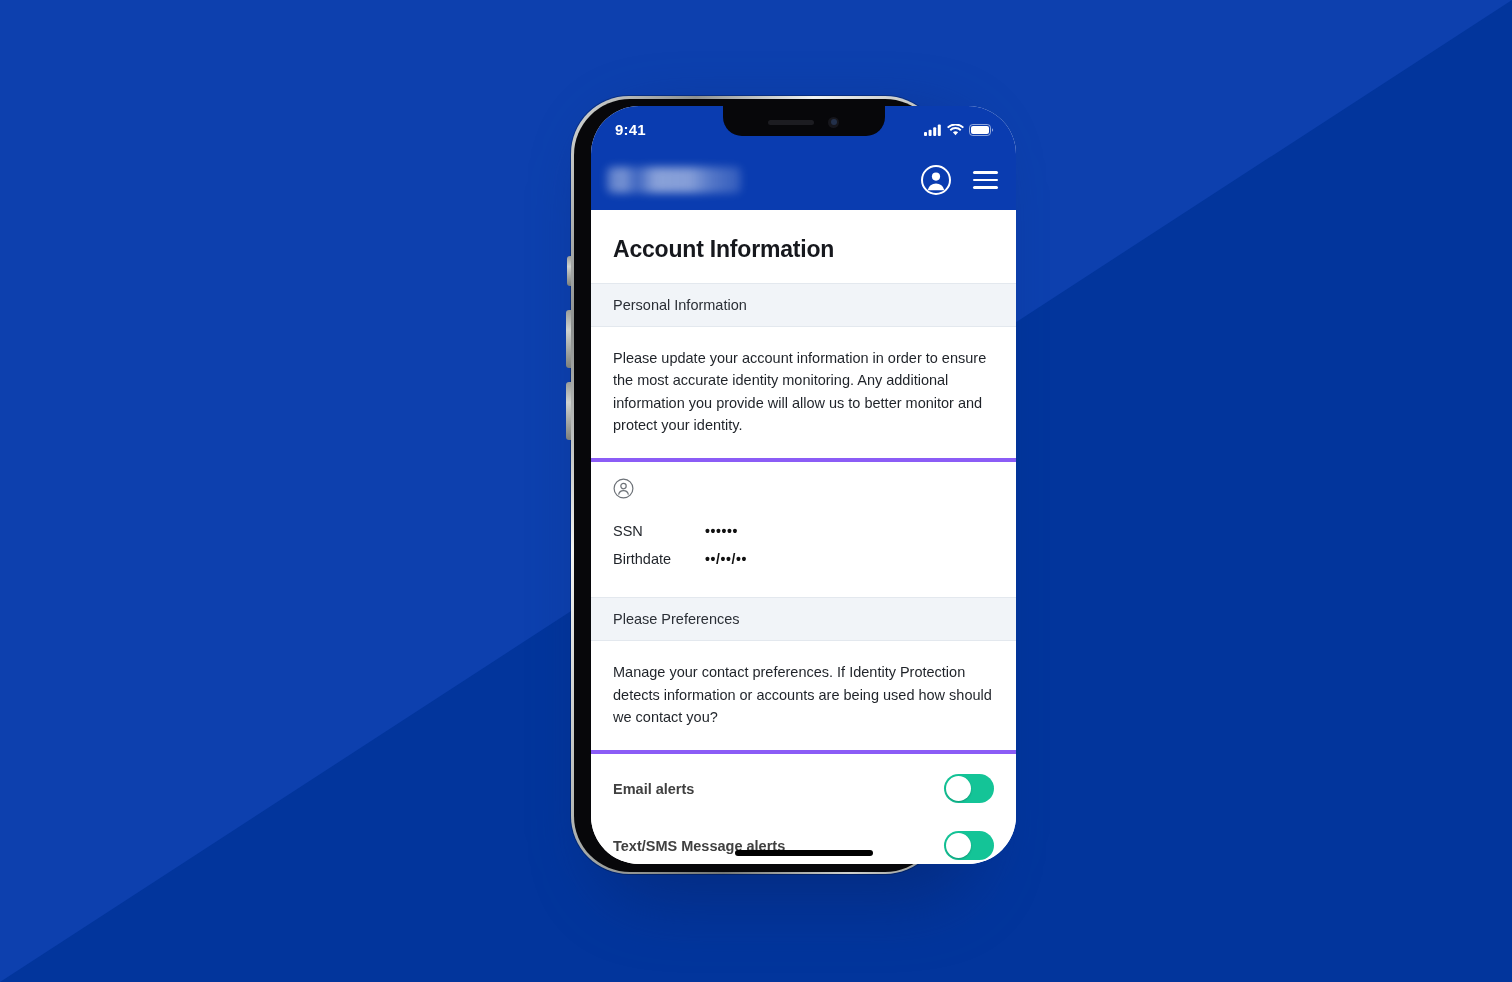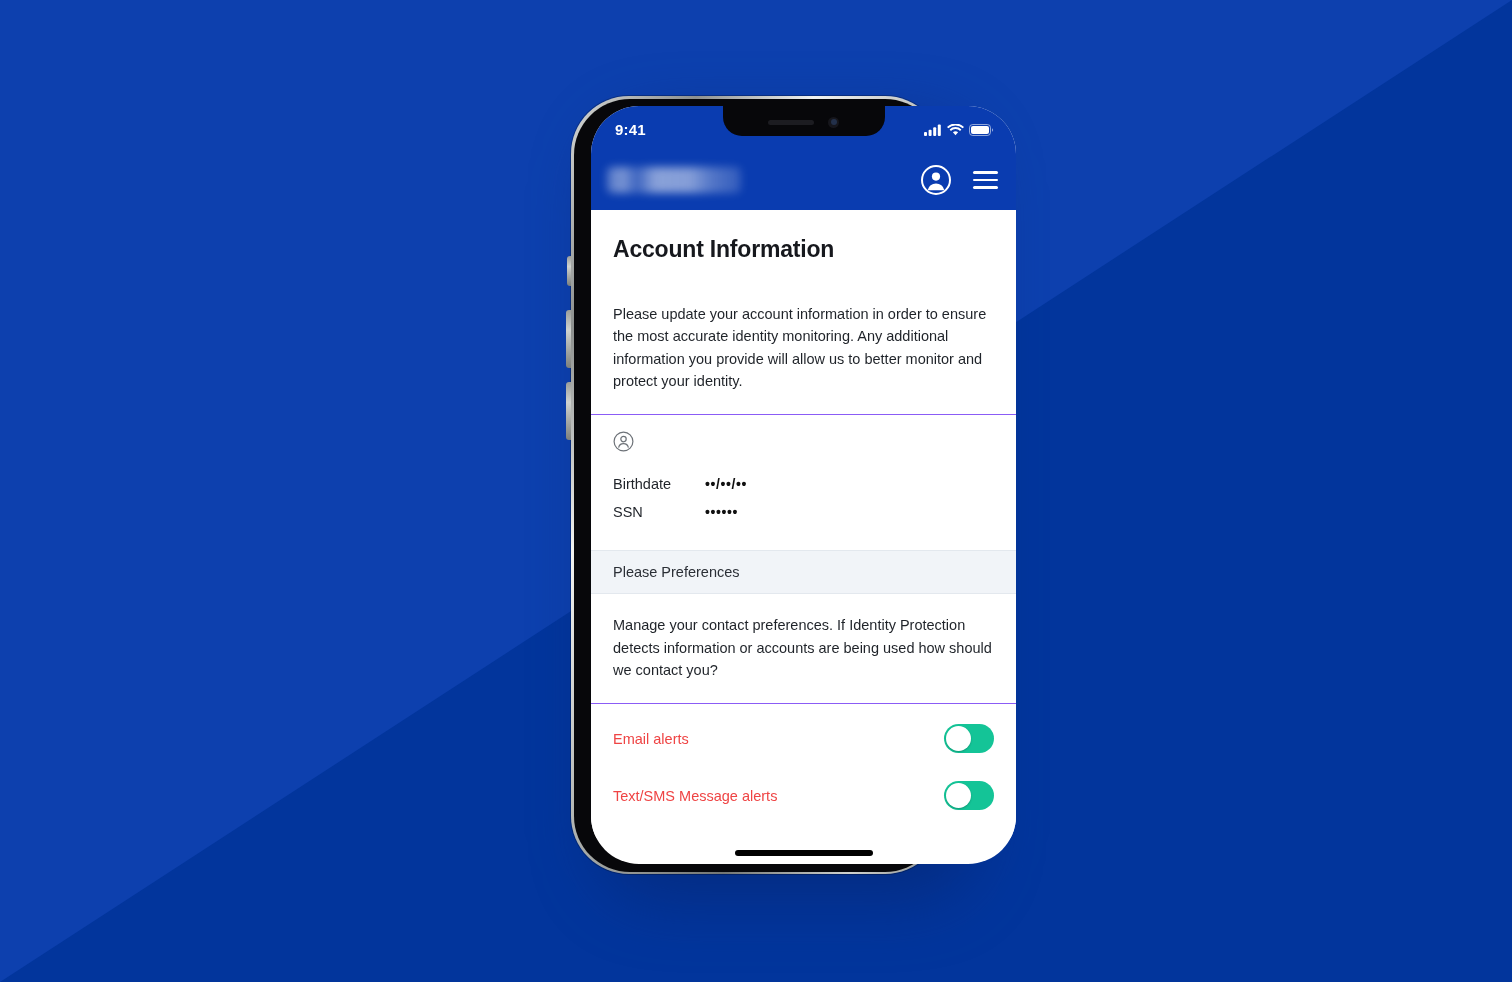--- a/index.html
+++ b/index.html
@@ -215,21 +215,21 @@
     border-top: 1px solid #e3e8ee;
     border-bottom: 1px solid #e3e8ee;
     padding: 13px 22px;
     font-size: 14.5px;
     color: #2b2f36;
   }
 
   .section-body {
     background: #fff;
     padding: 20px 22px 22px;
-    border-bottom: 1px solid #8b5cf6;
+    border-bottom: 4px solid #8b5cf6;
   }
   .section-body p {
     font-size: 14.5px;
     line-height: 1.54;
     color: #1f2329;
   }
 
   
   #personal-fields {
     background: #fff;
@@ -256,22 +256,22 @@
   
   #toggle-list { background: #fff; padding: 6px 22px 14px; }
   .toggle-row {
     display: flex;
     align-items: center;
     justify-content: space-between;
     padding: 14px 0;
   }
   .toggle-label {
     font-size: 14.5px;
-    font-weight: 400;
-    color: #ef4444;
+    font-weight: 700;
+    color: #404040;
   }
   .switch {
     width: 50px;
     height: 29px;
     border-radius: 16px;
     background: #14c497;
     position: relative;
     cursor: pointer;
     flex: none;
   }
@@ -358,42 +358,43 @@
         <div id="hamburger-icon">
           <span></span>
           <span></span>
           <span></span>
         </div>
       </div>
     </div>
 
     <div id="page-title">Account Information</div>
 
+    <div class="section-head">Personal Information</div>
 
     <div class="section-body">
       <p>Please update your account information in order to ensure the most accurate identity monitoring. Any additional information you provide will allow us to better monitor and protect your identity.</p>
     </div>
 
     <div id="personal-fields">
       <div id="person-icon">
         <svg width="21" height="21" viewBox="0 0 21 21">
           <circle cx="10.5" cy="10.5" r="9.4" fill="none" stroke="#6d7278" stroke-width="1.2"></circle>
           <circle cx="10.5" cy="8.1" r="2.7" fill="none" stroke="#6d7278" stroke-width="1.2"></circle>
           <path d="M5.6 16.6a5 5 0 0 1 9.8 0" fill="none" stroke="#6d7278" stroke-width="1.2"></path>
         </svg>
       </div>
 
       <div class="field-row">
+        <div class="field-label">SSN</div>
+        <div class="field-value">••••••</div>
+      </div>
+
+      <div class="field-row">
         <div class="field-label">Birthdate</div>
         <div class="field-value">••/••/••</div>
-      </div>
-
-      <div class="field-row">
-        <div class="field-label">SSN</div>
-        <div class="field-value">••••••</div>
       </div>
     </div>
 
     <div class="section-head">Please Preferences</div>
 
     <div class="section-body">
       <p>Manage your contact preferences. If Identity Protection detects information or accounts are being used how should we contact you?</p>
     </div>
 
     <div id="toggle-list">

